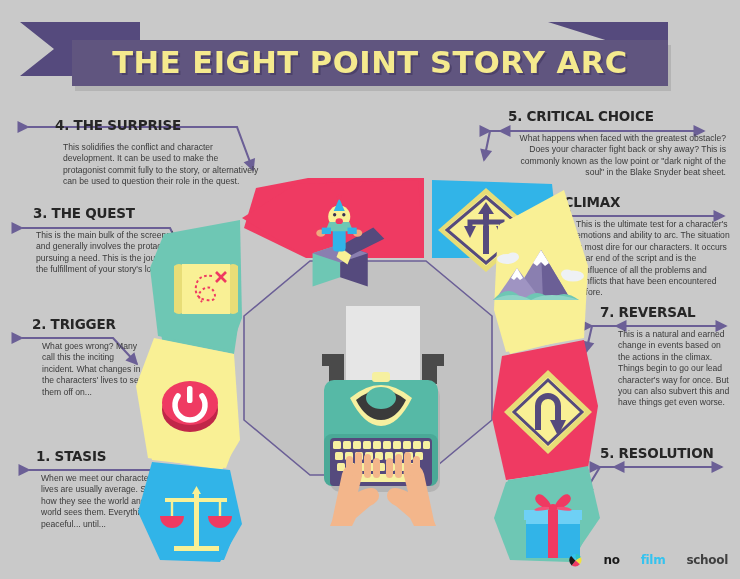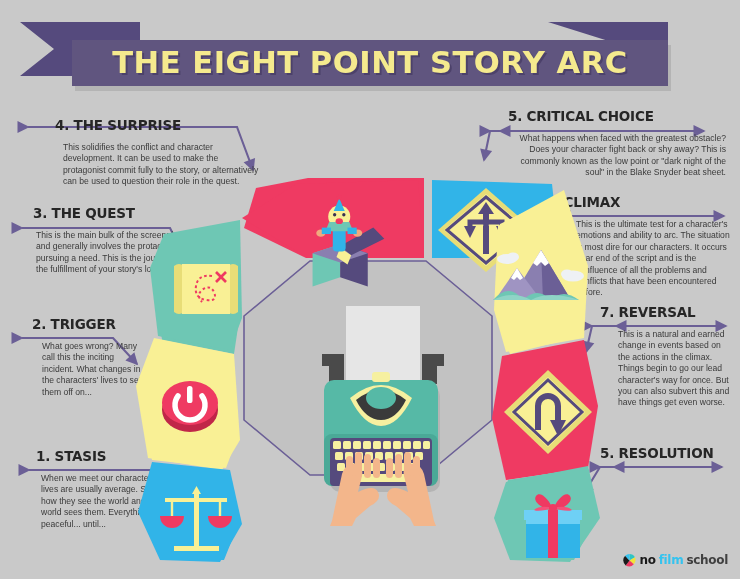--- a/index.html
+++ b/index.html
@@ -51,21 +51,21 @@
   #arrows{position:absolute;left:0;top:0;width:740px;height:579px;pointer-events:none;}
 
   
   #ring{position:absolute;left:118px;top:168px;width:500px;height:400px;}
 
   
   #tw{position:absolute;left:312px;top:306px;width:142px;height:220px;}
 
   .logo{
     position:absolute;right:12px;bottom:12px;
-    display:flex;align-items:center;gap:3px;
+    display:flex;align-items:center;gap:21px;
     font-family:"DejaVu Sans",sans-serif;
     font-size:12px;font-weight:bold;letter-spacing:-.3px;
   }
   .logo .t-no{color:#1a1a1a;}
   .logo .t-film{color:#35c3ef;}
   .logo .t-school{color:#404040;}
 </style>
 </head>
 <body>
 

